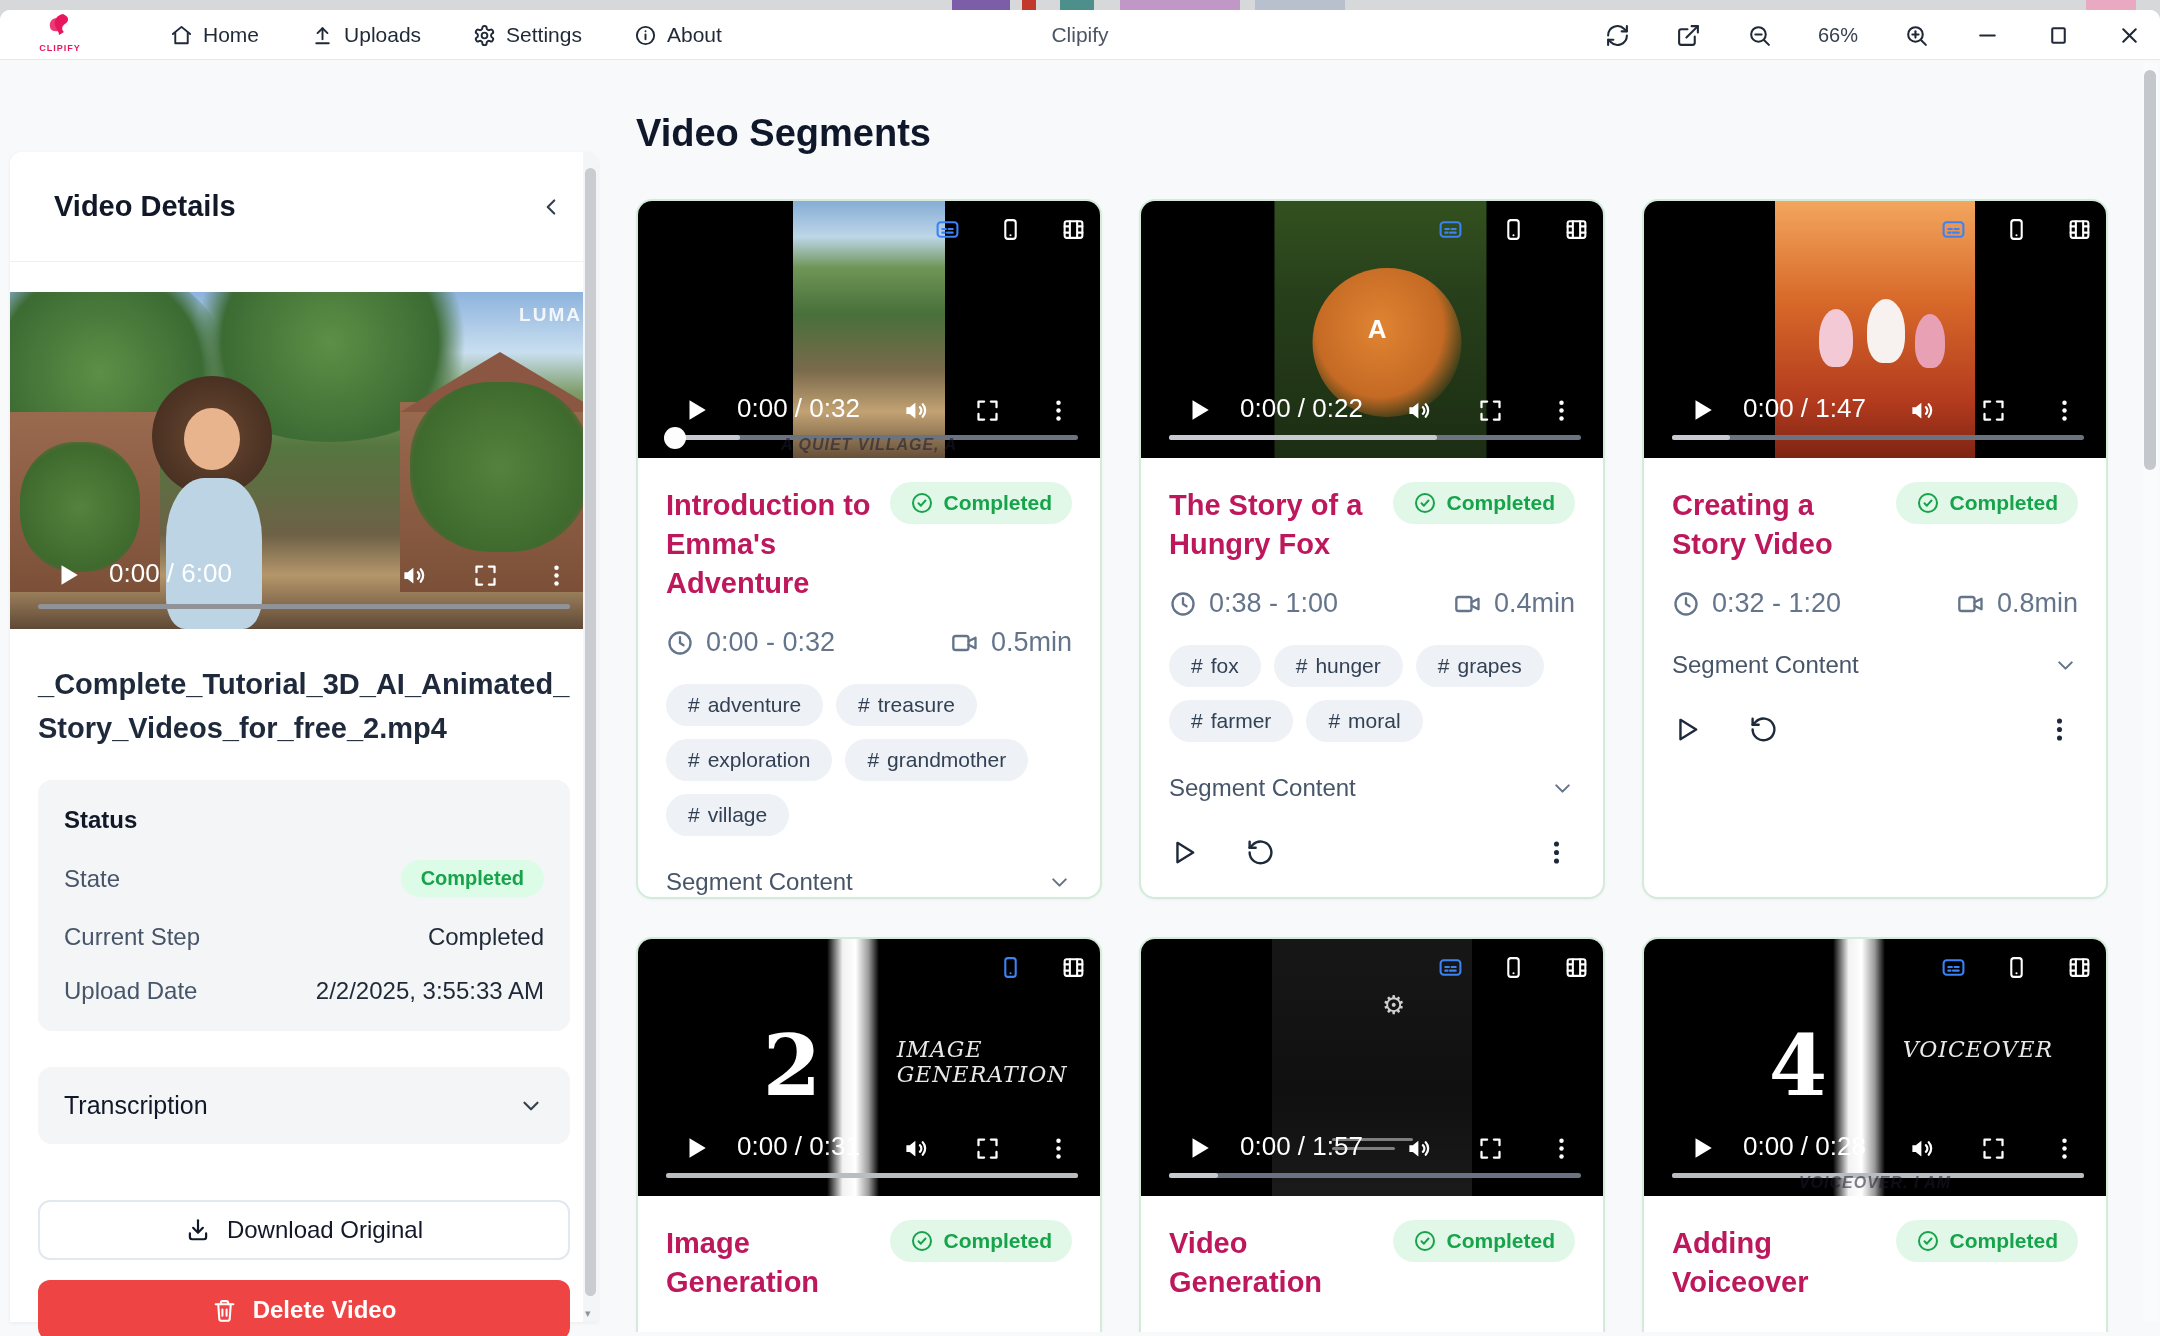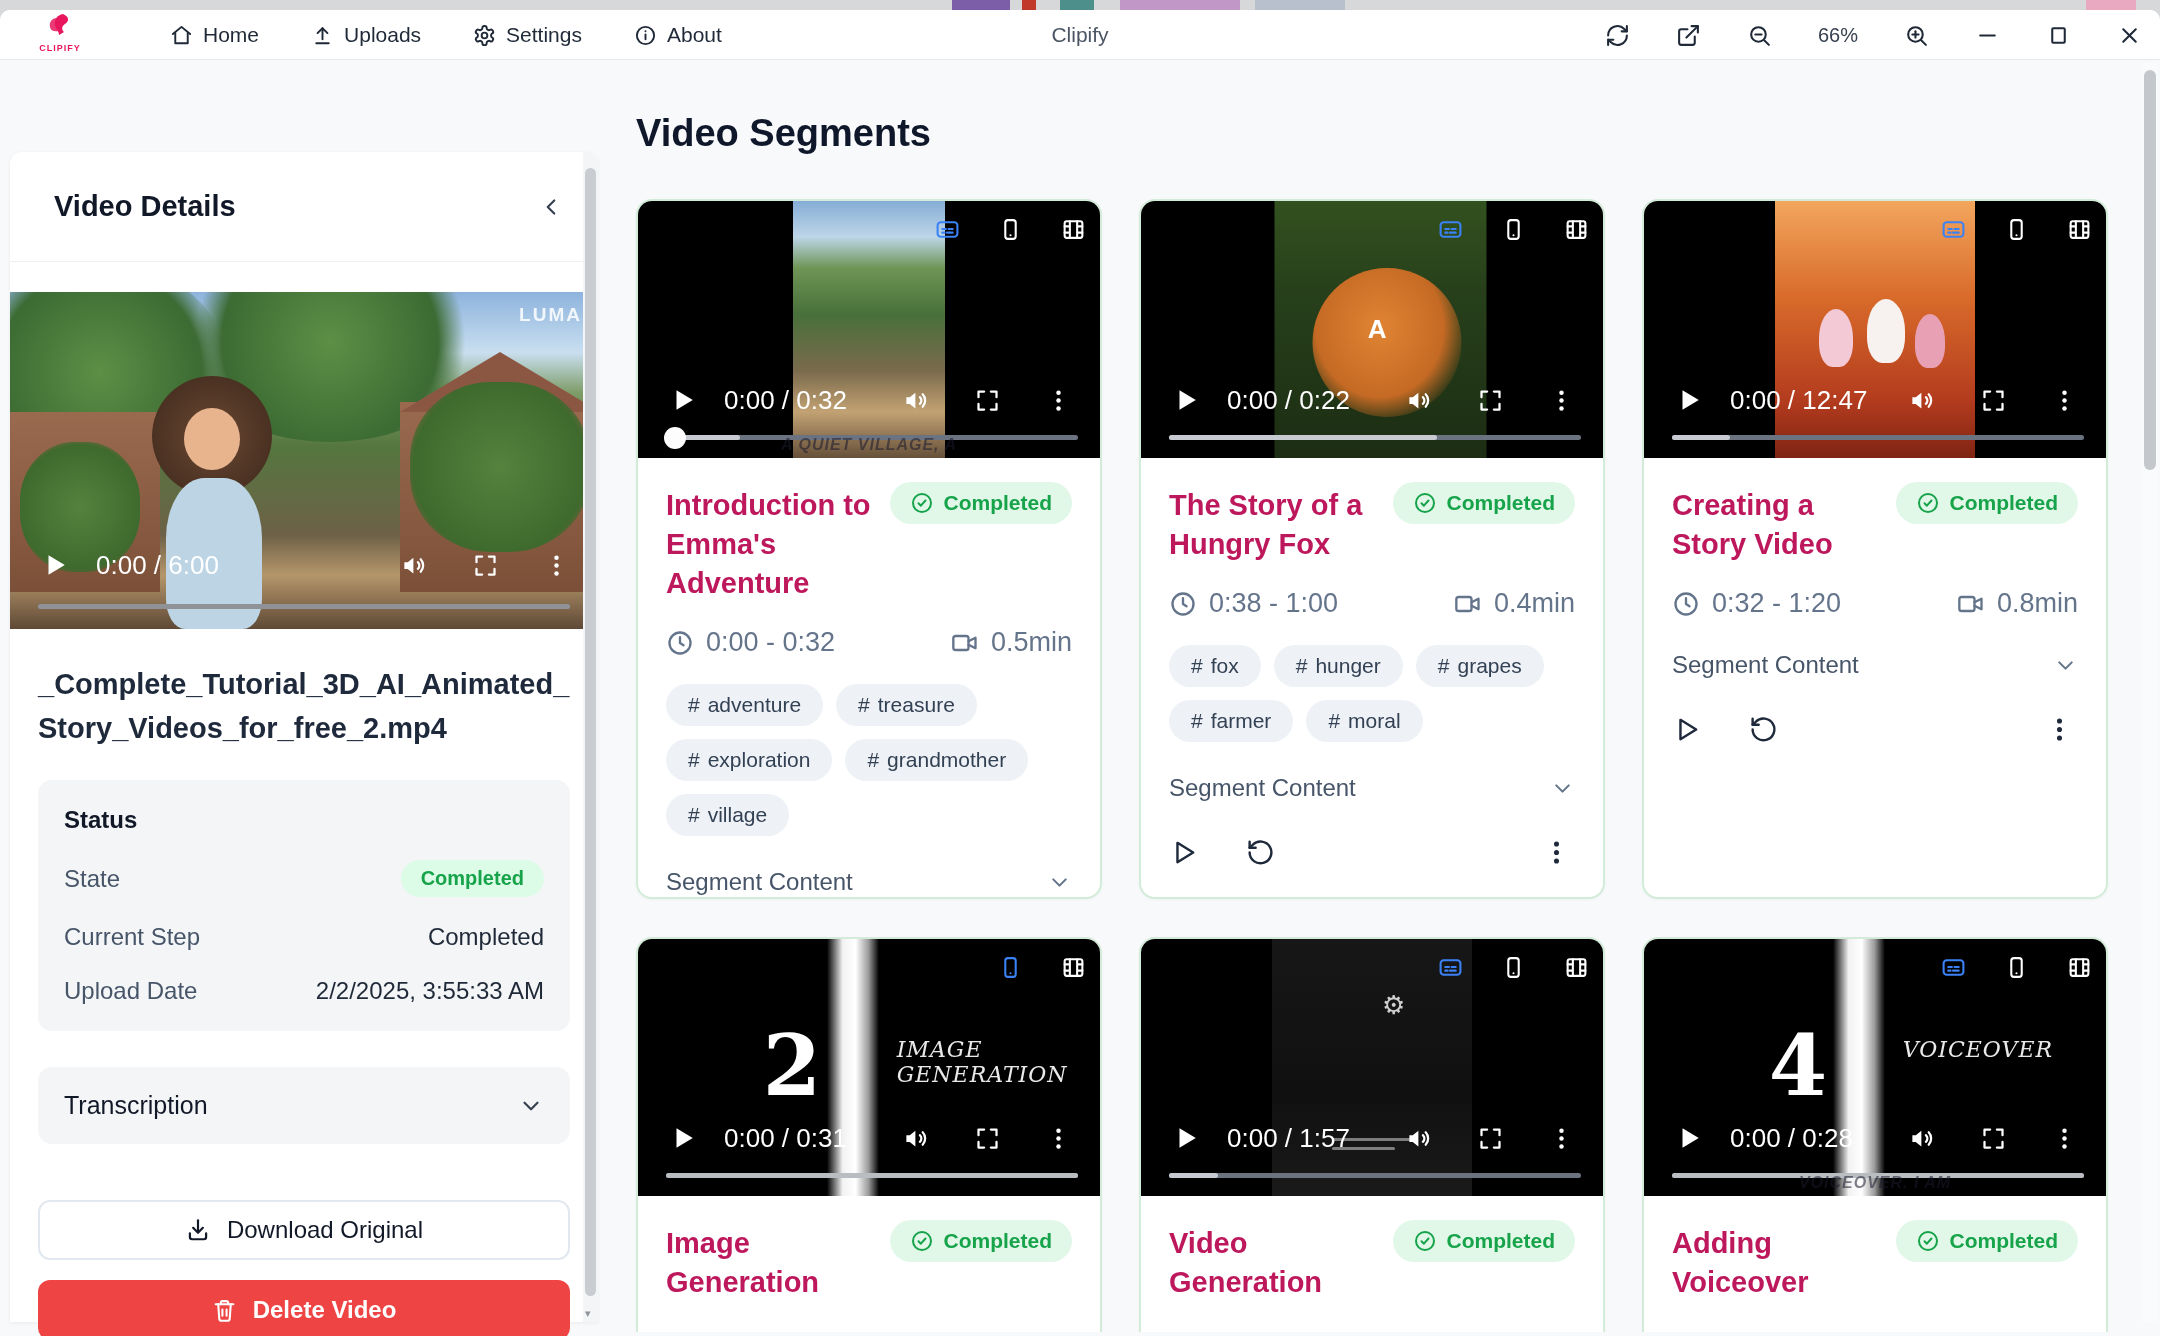--- a/index.html
+++ b/index.html
@@ -39,21 +39,21 @@
   .scene-village{background:linear-gradient(180deg,#8db3dd 0%,#c9dff0 18%,#7d9c67 30%,#55763f 46%,#6d6147 72%,#b5966b 84%,#5f4936 100%);}
   .sv-tree{position:absolute;border-radius:50%;background:radial-gradient(circle,#5d8f46 0%,#3c6b33 60%,rgba(40,70,30,0) 75%);}
   .sv-house{position:absolute;background:linear-gradient(180deg,#9a6a4f,#7c5038);}
   .sv-roof{position:absolute;background:#8c5742;clip-path:polygon(50% 0,100% 100%,0 100%);}
   .sv-ivy{position:absolute;background:radial-gradient(circle,#55823d 0%,#3f6a2e 70%,rgba(50,80,35,0) 85%);border-radius:45%;}
   .sv-girl-hair{position:absolute;background:radial-gradient(circle,#6b4832 0%,#4a3122 70%,rgba(60,40,25,0) 80%);border-radius:50%;}
   .sv-girl-face{position:absolute;background:#e8b48e;border-radius:50%;}
   .sv-girl-dress{position:absolute;background:#bcd4e4;border-radius:40% 40% 20% 20%;}
   .watermark{position:absolute;right:16px;top:12px;color:rgba(255,255,255,.85);font-weight:700;font-size:19px;letter-spacing:2px;}
 
-  .vcontrols{position:absolute;left:0;right:0;bottom:40px;height:48px;display:flex;align-items:center;color:#fff;}
+  .vcontrols{position:absolute;left:0;right:0;bottom:40px;height:48px;display:flex;align-items:flex-end;color:#fff;padding-left:13px;}
   .vplay{background:none;border:none;color:#fff;margin-left:26px;display:flex;cursor:pointer;}
   .vplay svg{width:26px;height:26px;fill:#fff;stroke:none;}
   .vtime{font-size:26px;color:#fff;margin-left:22px;white-space:nowrap;}
   .vright{margin-left:auto;display:flex;align-items:center;gap:44px;margin-right:28px;}
   .vright .vbtn{background:none;border:none;color:#fff;display:flex;cursor:pointer;padding:0;}
   .vright svg{width:27px;height:27px;}
   .vbar{position:absolute;left:28px;right:28px;bottom:20px;height:5px;border-radius:3px;background:#6b7280;}
   .vbar .buf{position:absolute;left:0;top:0;bottom:0;background:#c7cbd1;border-radius:3px;}
   .vbar .vthumb{position:absolute;left:-2px;top:50%;width:22px;height:22px;border-radius:50%;background:#fdfdfd;transform:translateY(-50%);}
   .caption-overlay{position:absolute;left:0;right:0;bottom:4px;text-align:center;font-size:16px;font-style:italic;font-weight:700;color:rgba(25,25,45,.55);letter-spacing:1px;}
@@ -613,21 +613,21 @@
                     <path d="M8.5 4v16M15.5 4v16M3.5 9h5M3.5 15h5M15.5 9h5M15.5 15h5"></path>
                   </svg>
                 </button>
               </div>
       <div class="vcontrols">
         <button class="vplay">
                   <svg viewBox="0 0 24 24">
                     <polygon points="6,3 21,12 6,21"></polygon>
                   </svg>
                 </button>
-        <span class="vtime">0:00 / 12:47</span>
+        <span class="vtime">0:00 / 1:47</span>
         <span class="vright">
           <button class="vbtn">
                     <svg class="ic" viewBox="0 0 24 24">
                       <polygon points="11,5 6,9 3,9 3,15 6,15 11,19" fill="#fff" stroke="none"></polygon>
                       <path d="M15 9a4 4 0 0 1 0 6"></path>
                       <path d="M17.5 6.5a8 8 0 0 1 0 11"></path>
                     </svg>
                   </button>
           <button class="vbtn">
                     <svg class="ic" viewBox="0 0 24 24">

